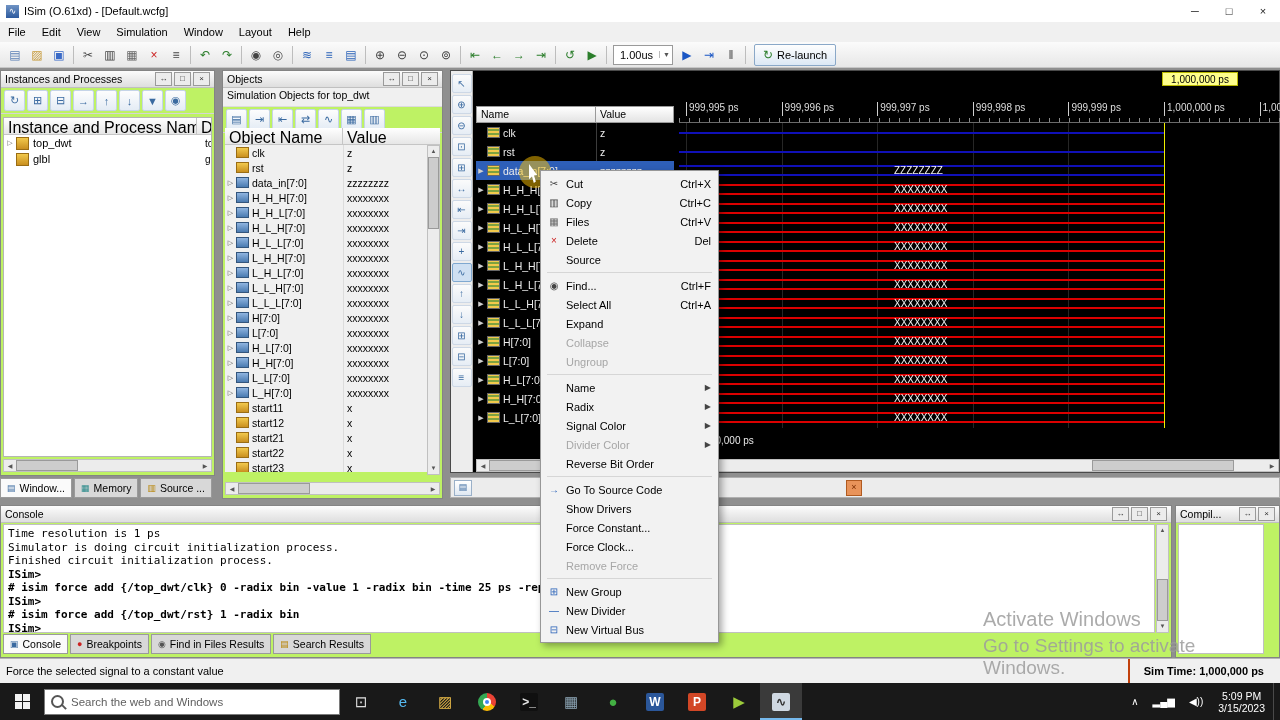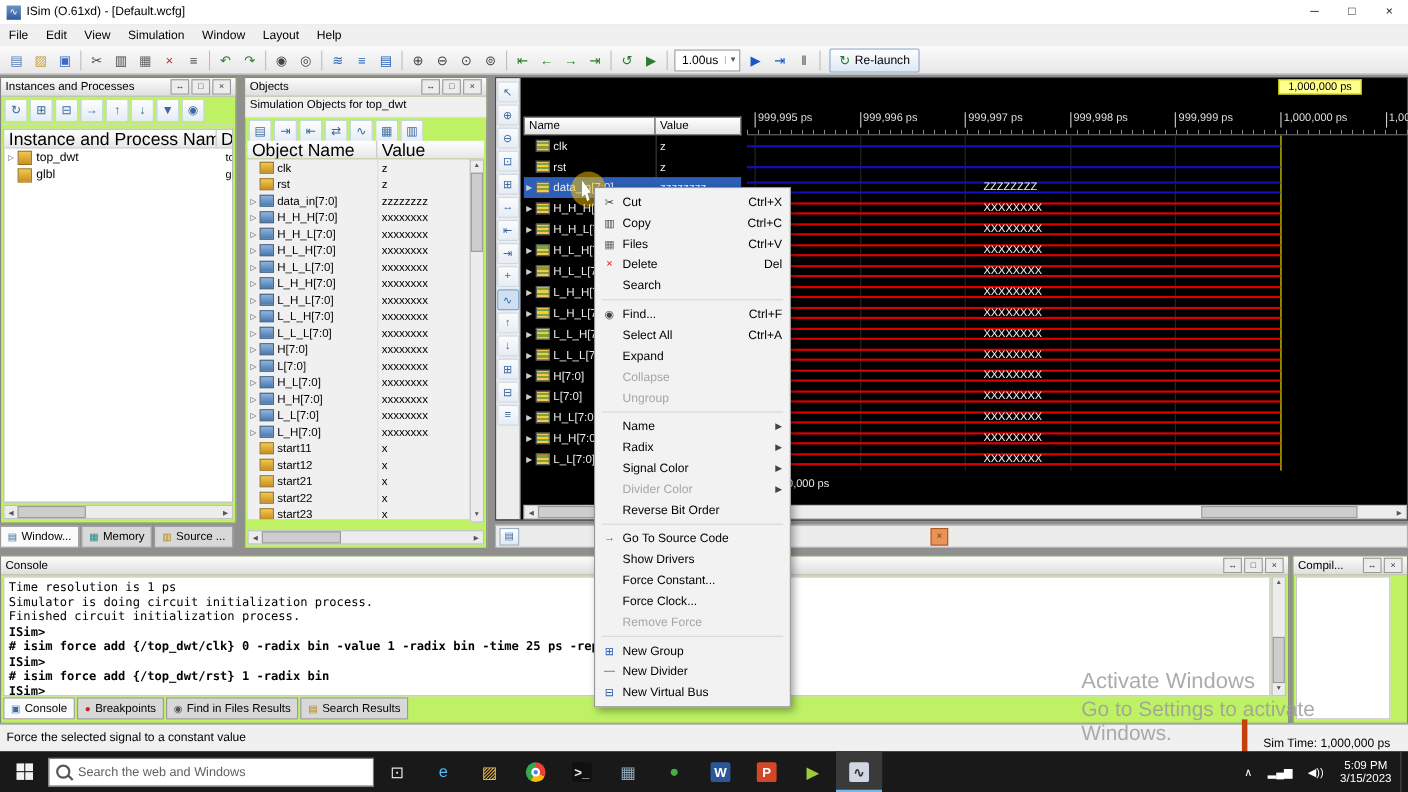--- a/index.html
+++ b/index.html
@@ -163,22 +163,22 @@
   #console-tabs{position:absolute;left:2px;bottom:3px;height:19px;display:flex;gap:2px;
     align-items:flex-end;}
   #compile-panel{left:1175px;top:505px;width:105px;height:153px;}
   #compile-body{position:absolute;left:2px;top:18px;right:15px;bottom:3px;background:#fff;
     border:1px solid #c0c0c0;}
 
   
   #statusbar{position:absolute;left:0;top:658px;width:1280px;height:25px;background:#f0f0f0;
     border-top:1px solid #b5b5b5;display:flex;align-items:center;padding:0 6px;
     box-sizing:border-box;}
-  #simtime{margin-left:auto;border-left:5px solid #c2410c;padding:10px 10px 0 14px;height:100%;
-    display:flex;align-items:center;}
+  #simtime{margin-left:auto;border-left:2px solid #c2410c;padding:0 10px 0 14px;height:100%;
+    display:flex;align-items:center;font-weight:bold;}
 
   #taskbar{position:absolute;left:0;top:683px;width:1280px;height:37px;background:#191919;
     display:flex;align-items:center;color:#fff;}
   #start{width:44px;height:37px;display:flex;align-items:center;justify-content:center;flex:none;}
   .winlogo{display:grid;grid-template-columns:7px 7px;grid-template-rows:7px 7px;gap:1px;}
   .winlogo i{background:#f2f2f2;}
   #tsearch{width:296px;height:26px;background:#fff;border:1px solid #7a7a7a;display:flex;
     align-items:center;font-size:11.5px;color:#5f5f5f;padding:0 6px;gap:7px;flex:none;
     box-sizing:border-box;}
   .mag{width:9px;height:9px;border:2px solid #555;border-radius:50%;position:relative;flex:none;}
@@ -942,21 +942,21 @@
         <span class="mlabel">Files</span>
         <span class="msc">Ctrl+V</span>
       </div>
       <div class="mi">
         <span class="mico" style="color: rgb(204, 34, 34);">×</span>
         <span class="mlabel">Delete</span>
         <span class="msc">Del</span>
       </div>
       <div class="mi">
         <span class="mico"></span>
-        <span class="mlabel">Search</span>
+        <span class="mlabel">Source</span>
       </div>
       <div class="msep"></div>
       <div class="mi">
         <span class="mico" style="color: rgb(68, 68, 68);">◉</span>
         <span class="mlabel">Find...</span>
         <span class="msc">Ctrl+F</span>
       </div>
       <div class="mi">
         <span class="mico"></span>
         <span class="mlabel">Select All</span>

